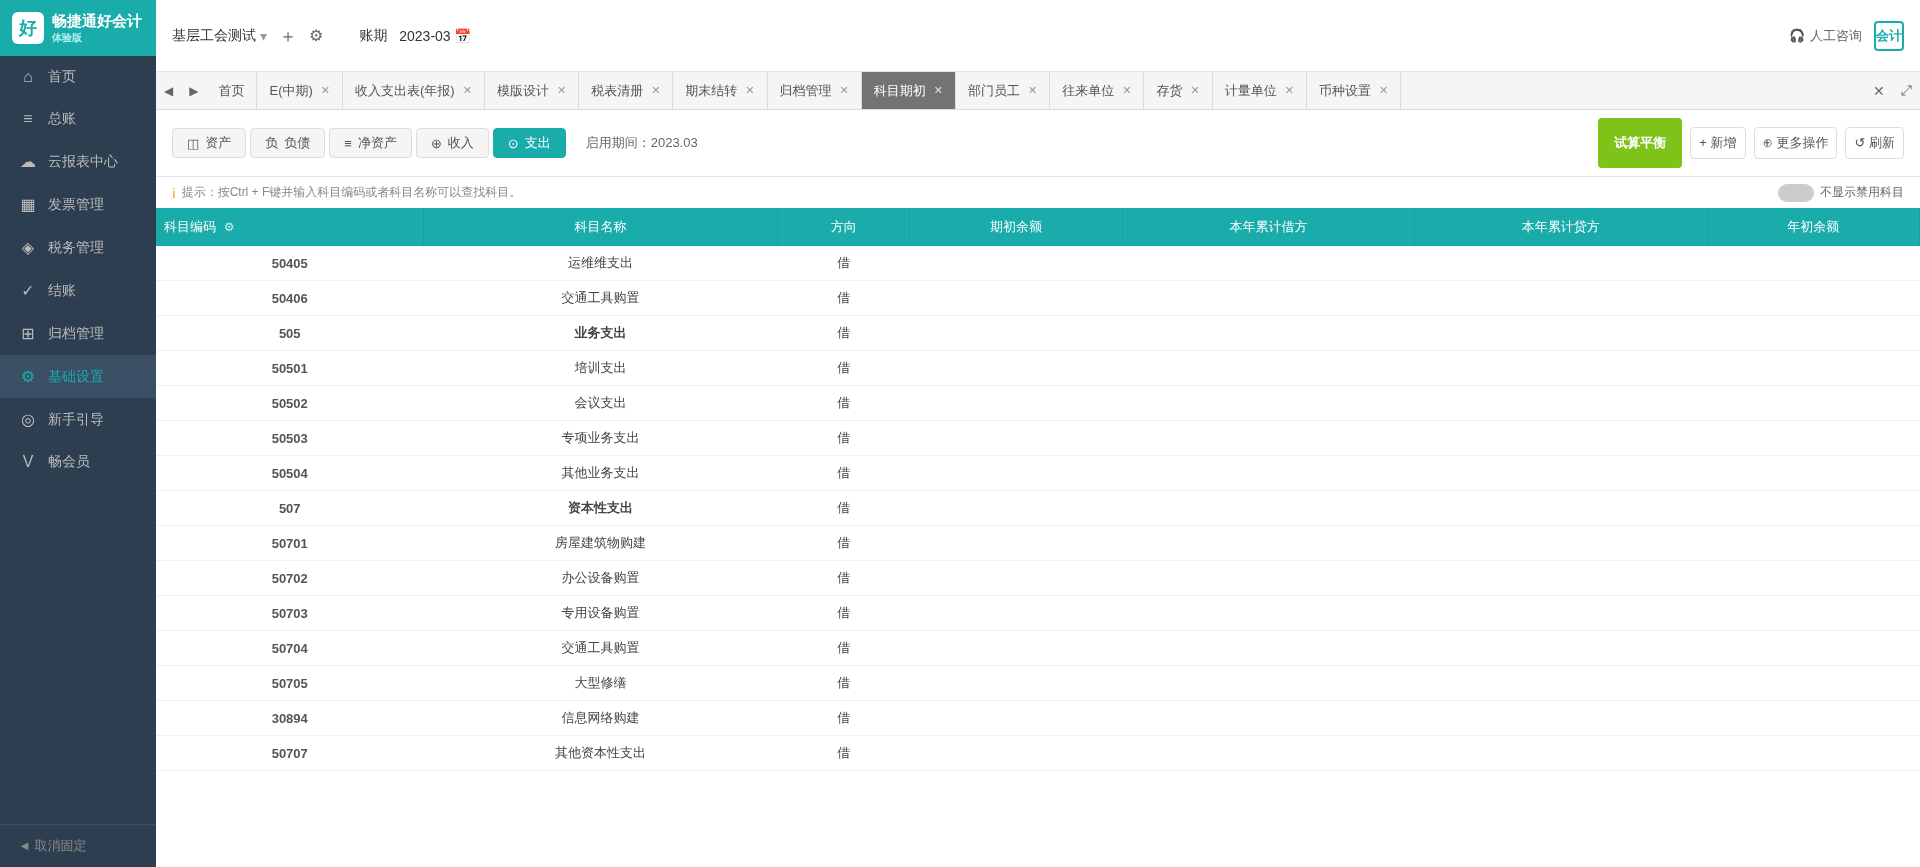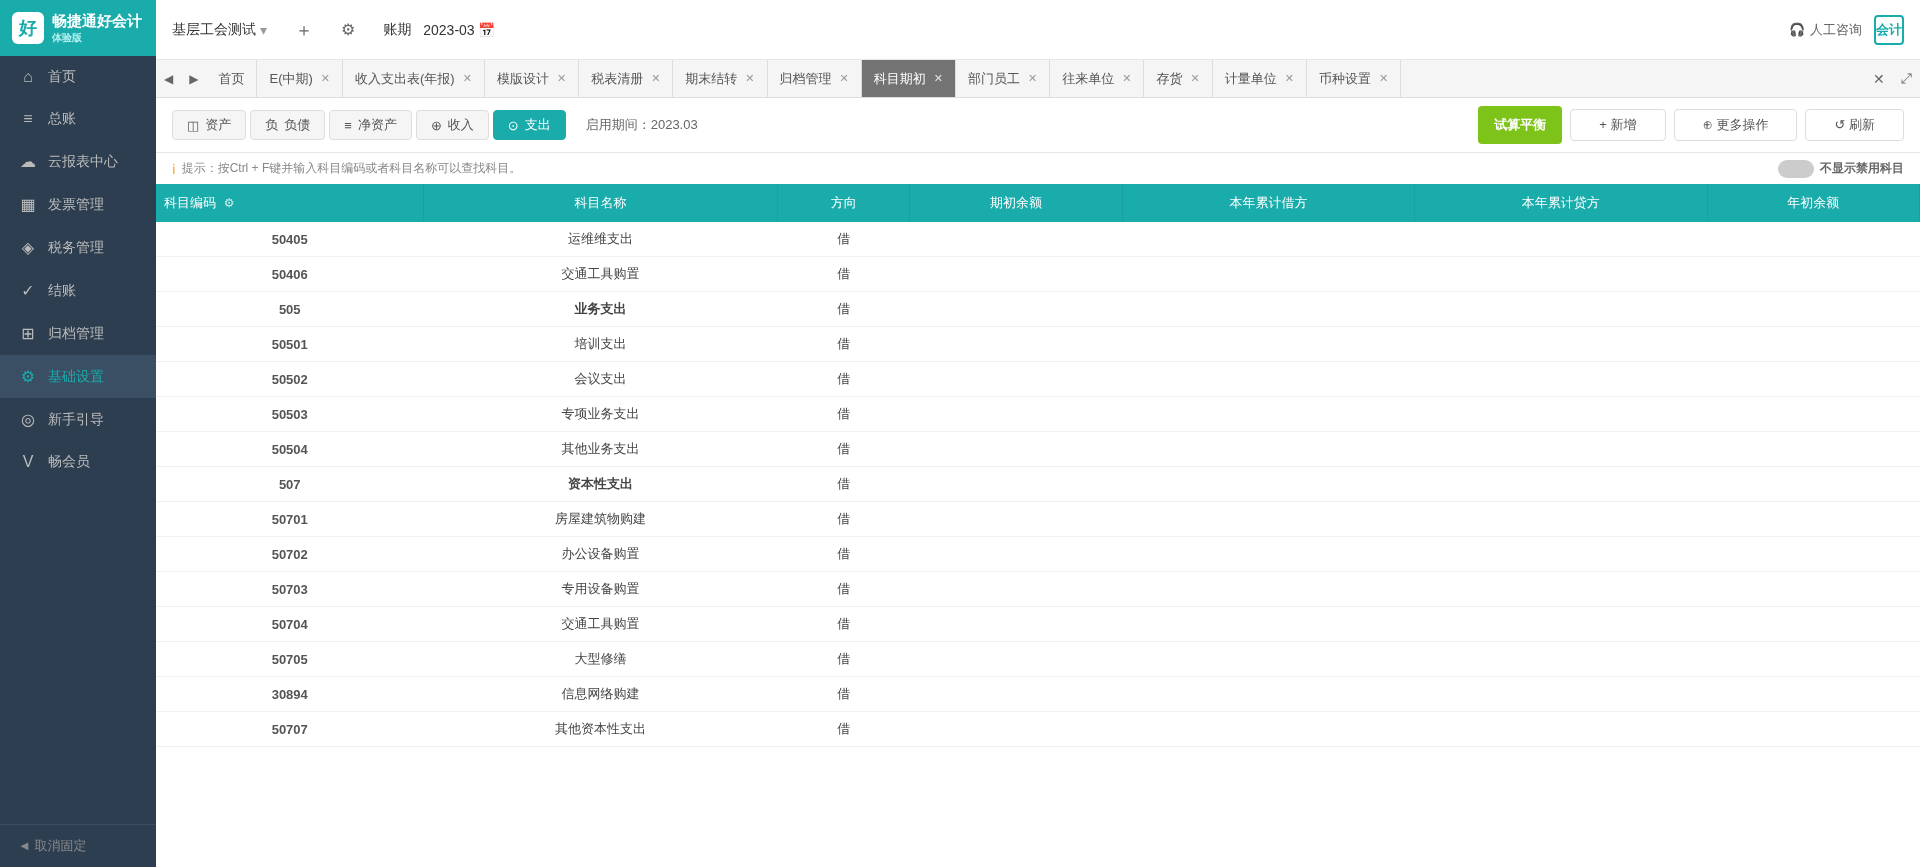--- a/index.html
+++ b/index.html
@@ -13,26 +13,26 @@
     .sidebar-nav { flex: 1; overflow-y: auto; }
     .sidebar-item { display: flex; align-items: center; gap: 10px; padding: 12px 18px; cursor: pointer; color: #bbb; font-size: 14px; }
     .sidebar-item.active { background: #3a4f63; color: #1aabab; }
     .sidebar-item .icon { font-size: 16px; width: 20px; text-align: center; }
     .sidebar-bottom { padding: 12px 18px; color: #888; font-size: 13px; cursor: pointer; border-top: 1px solid #3a4f63; display: flex; align-items: center; gap: 6px; }
 
     
     .main { flex: 1; display: flex; flex-direction: column; overflow: hidden; }
 
     
-    .topbar { background: white; height: 60px; display: flex; align-items: center; padding: 0 16px; gap: 28px; border-bottom: 1px solid #e5e5e5; flex-shrink: 0; }
+    .topbar { background: white; height: 72px; display: flex; align-items: center; padding: 0 16px; gap: 12px; border-bottom: 1px solid #e5e5e5; flex-shrink: 0; }
     .topbar-company { font-size: 14px; color: #333; cursor: pointer; display: flex; align-items: center; gap: 4px; }
     .topbar-company .arrow { color: #999; }
     .topbar-add { color: #666; font-size: 18px; cursor: pointer; }
     .topbar-settings { color: #666; font-size: 16px; cursor: pointer; }
-    .topbar-period { font-size: 14px; color: #333; display: flex; align-items: center; gap: 4px; }
+    .topbar-period { font-size: 14px; color: #333; display: flex; align-items: center; gap: 4px; margin-left: 24px; }
     .topbar-period .period-icon { color: #1aabab; }
     .topbar-right { margin-left: auto; display: flex; align-items: center; gap: 12px; }
     .topbar-service { color: #666; font-size: 13px; cursor: pointer; display: flex; align-items: center; gap: 4px; }
     .topbar-account { border: 2px solid #1aabab; color: #1aabab; padding: 4px 0; border-radius: 4px; font-size: 13px; font-weight: bold; cursor: pointer; }
 
     
     .tabbar { background: #f5f5f5; border-bottom: 1px solid #ddd; display: flex; align-items: center; flex-shrink: 0; height: 38px; overflow: hidden; }
     .tab { display: flex; align-items: center; padding: 0 12px; height: 38px; font-size: 13px; color: #555; cursor: pointer; white-space: nowrap; border-right: 1px solid #ddd; gap: 4px; background: #f5f5f5; }
     .tab.active { background: #737373; color: white; }
     .tab .close { font-size: 11px; color: #999; margin-left: 4px; }
@@ -44,29 +44,29 @@
     
     .content { flex: 1; background: white; overflow: hidden; display: flex; flex-direction: column; }
 
     
     .subtab-bar { display: flex; align-items: center; padding: 8px 16px; gap: 4px; border-bottom: 1px solid #e5e5e5; flex-shrink: 0; }
     .subtab { display: flex; align-items: center; gap: 6px; padding: 5px 14px; border-radius: 4px; cursor: pointer; font-size: 13px; color: #555; background: #f5f5f5; border: 1px solid #ddd; }
     .subtab.active { background: #1aabab; color: white; border-color: #1aabab; }
     .subtab-period { margin-left: 16px; font-size: 13px; color: #666; }
 
     .subtab-right { margin-left: auto; display: flex; align-items: center; gap: 8px; }
-    .btn-primary { background: #7ec31a; color: white; border: none; padding: 10px 16px; border-radius: 4px; cursor: pointer; font-size: 13px; font-weight: bold; }
-    .btn-action { background: white; color: #555; border: 1px solid #ddd; padding: 6px 28px; border-radius: 4px; cursor: pointer; font-size: 13px; display: flex; align-items: center; gap: 4px; }
+    .btn-primary { background: #7ec31a; color: white; border: none; padding: 16px 16px; border-radius: 4px; cursor: pointer; font-size: 13px; font-weight: bold; }
+    .btn-action { background: white; color: #555; border: 1px solid #ddd; padding: 6px 8px; border-radius: 4px; cursor: pointer; font-size: 13px; display: flex; align-items: center; gap: 4px; }
 
     
     .notice-bar { padding: 6px 16px; background: #fff; font-size: 12px; color: #888; display: flex; align-items: center; gap: 6px; flex-shrink: 0; }
     .notice-icon { color: #f5a623; font-size: 14px; }
 
     
-    .toggle-wrap { margin-left: auto; display: flex; align-items: center; gap: 6px; font-weight: bold; }
+    .toggle-wrap { margin-left: auto; display: flex; align-items: center; gap: 6px; }
     .toggle { width: 36px; height: 18px; background: #ccc; border-radius: 9px; cursor: pointer; position: relative; }
     .toggle-label { font-size: 12px; color: #666; }
 
     
     .table-wrap { flex: 1; overflow-y: auto; overflow-x: hidden; }
     table { width: 100%; border-collapse: collapse; }
     thead tr { background: #1aabab; color: white; }
     thead th { padding: 10px 8px; font-size: 13px; font-weight: normal; text-align: center; border-right: 1px solid #19a0a0; white-space: nowrap; }
     thead th:first-child { text-align: left; }
     tbody tr { border-bottom: 1px solid #f0f0f0; }

